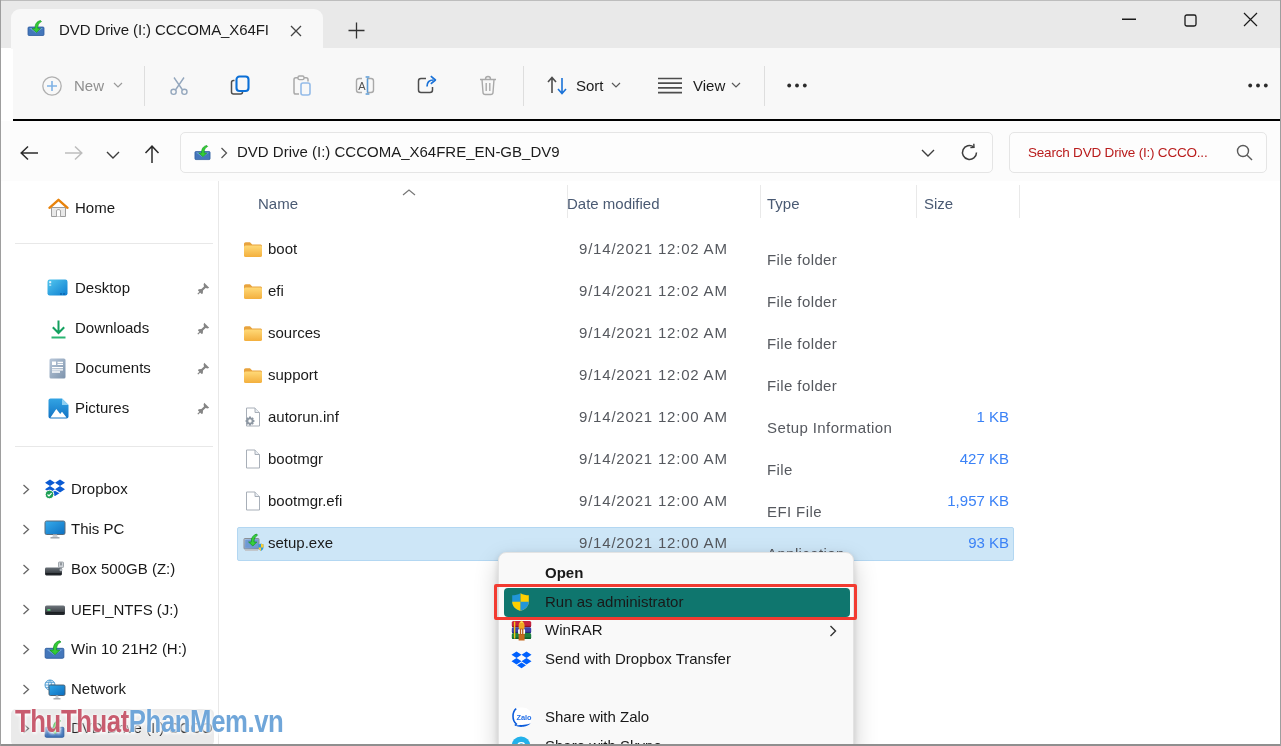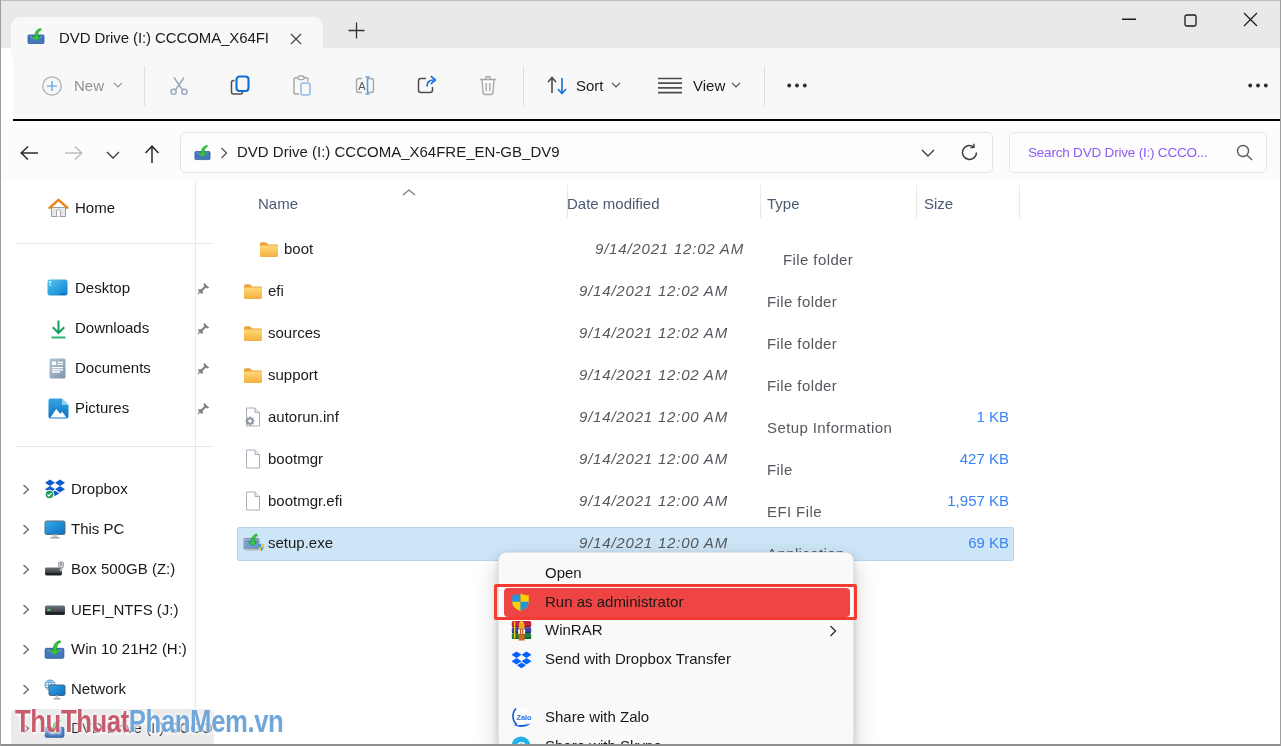--- a/index.html
+++ b/index.html
@@ -6,44 +6,44 @@
   html,body { width:1281px; height:746px; overflow:hidden; background:#fff;
     font-family:"Liberation Sans", sans-serif; }
   #win { position:relative; width:1281px; height:746px; overflow:hidden;
     border-left:1px solid #9e9e9e; border-right:1px solid #9e9e9e; }
   .abs { position:absolute; }
   svg { display:block; }
   
   #tabstrip { position:absolute; left:0; top:0; width:1281px; height:48px;
     background:#e9e9e9; border-top:1px solid #bdbdbd; }
   #tab { position:absolute; left:10px; top:8px; width:312px; height:40px;
-    background:#f8f8f8; border-radius:9px 9px 0 0;margin-top:8px; }
+    background:#f8f8f8; border-radius:9px 9px 0 0; }
   #tabtitle { position:absolute; left:48px; top:12px; font-size:15px; color:#1b1b1b;
     letter-spacing:-0.1px; white-space:nowrap; }
   
   #toolbar { position:absolute; left:12px; top:48px; width:1281px; height:73px;
     background:#f8f8f8; border-bottom:2px solid #000000; }
   .tsep { position:absolute; top:18px; width:1px; height:40px; background:#dedede; }
   .tbtxt { position:absolute; top:29px; font-size:15px; color:#1b1b1b; }
   
   #addr { position:absolute; left:0; top:121px; width:1281px; height:60px; background:#fcfcfc;text-align:right; }
   .box { position:absolute; top:11px; height:41px; background:#fdfdfd;
     border:1px solid #e5e5e5; border-radius:5px; }
   
   #content { position:absolute; left:0; top:181px; width:1281px; height:565px; background:#fff; }
-  #sidebar { position:absolute; left:1px; top:0; width:194px; height:565px;
+  #sidebar { position:absolute; left:1px; top:0; width:217px; height:565px;
     background:#fff; border-right:1px solid #e8e8e8; }
   .sidetxt { position:absolute; font-size:15px; color:#191919; white-space:nowrap; }
   .ssep { position:absolute; left:13px; width:198px; height:1px; background:#e8e8e8; }
   
   .hcell { position:absolute; top:14px; font-size:15px; color:#4a5a73; }
   .hsep { position:absolute; top:4px; width:1px; height:33px; background:#e9e9e9; }
   .frow { position:absolute; left:55px; width:778px; height:42px; }
   .fname { position:absolute; left:31px; top:11px; font-size:15px; color:#1b1b1b; }
-  .fdate { position:absolute; left:342px; top:11px; font-size:15px; color:#55585e; letter-spacing:0.8px;font-style:italic; }
+  .fdate { position:absolute; left:342px; top:11px; font-size:15px; color:#55585e; letter-spacing:0.8px; }
   .ftype { position:absolute; left:530px; top:11px; font-size:15px; color:#55585e; letter-spacing:0.4px;margin-top:11px; }
   .fsize { position:absolute; left:600px; width:172px; top:11px; font-size:15px;
     color:#3b82f6; text-align:right; }
   .ficon { position:absolute; left:6px; top:10px; }
   
   #menu { position:absolute; left:497px; top:552px; width:356px; height:200px;
     background:#f9f9f9; border-radius:8px; border:1px solid #e3e3e3;
     box-shadow:0 10px 24px rgba(0,0,0,0.20), 0 2px 6px rgba(0,0,0,0.12); }
   .mitem { position:absolute; left:5px; width:346px; height:29px; border-radius:4px; }
   .mtxt { position:absolute; left:41px; top:5px; font-size:15px; color:#191919; white-space:nowrap; }
@@ -195,21 +195,21 @@
       <svg class="abs" style="left:740px;top:16px" width="14" height="8" viewBox="0 0 14 8" fill="none" stroke="#3d3d3d" stroke-width="1.4">
           <path d="M1,1 L7,7 L13,1"></path>
         </svg>
       <svg class="abs" style="left:779px;top:10px" width="19" height="19" viewBox="0 0 19 19" fill="none" stroke="#3d3d3d" stroke-width="1.5">
         <path d="M16.5,9.5 A7,7 0 1 1 13.6,3.8"></path>
         <path d="M13.8,0.8 L14,4.4 L10.4,4.6" stroke-width="1.4"></path>
       </svg>
     </div>
 
     <div class="box" style="left:1008px;width:258px">
-      <span class="abs" style="left:18px;top:12px;font-size:13.5px;letter-spacing:-0.2px;color:#8b5cf6;white-space:nowrap">Search DVD Drive (I:) CCCO...</span>
+      <span class="abs" style="left:18px;top:12px;font-size:13.5px;letter-spacing:-0.2px;color:#b91c1c;white-space:nowrap">Search DVD Drive (I:) CCCO...</span>
       <svg class="abs" style="left:226px;top:11px" width="17" height="17" viewBox="0 0 17 17" fill="none" stroke="#5a5a5a" stroke-width="1.4">
         <circle cx="7" cy="7" r="5.5"></circle>
           <path d="M11.2,11.2 L16,16"></path>
       </svg>
     </div>
   </div>
 
   <div id="content">
     <div id="sidebar">
 
@@ -407,21 +407,21 @@
       <span class="hcell" style="left:566px">Date modified</span>
       <span class="hcell" style="left:766px">Type</span>
       <span class="hcell" style="left:923px">Size</span>
       <div class="hsep" style="left:566px"></div>
       <div class="hsep" style="left:759px"></div>
       <div class="hsep" style="left:915px"></div>
       <div class="hsep" style="left:1018px"></div>
 
       <div class="abs" style="left:236px;top:346px;width:777px;height:34px;background:#cde6f7;border:1px solid #b3d7f2;border-radius:2px"></div>
 
-      <div class="frow" style="left:252px;top:48px">
+      <div class="frow" style="left:236px;top:48px">
         <svg class="ficon" style="top:12px" width="20" height="17" viewBox="0 0 20 17">
             <path d="M1,3 C1,2 1.7,1.2 2.7,1.2 L7,1.2 L9.2,3.4 L17.3,3.4 C18.3,3.4 19,4.1 19,5.1 L19,6.5 L1,6.5 Z" fill="#e8a33d"></path>
             <rect x="1" y="4.6" width="18" height="11.4" rx="1.6" fill="url(#gfold)"></rect>
           </svg>
         <span class="fname">boot</span>
           <span class="fdate">9/14/2021 12:02 AM</span>
           <span class="ftype">File folder</span>
       </div>
       <div class="frow" style="left:236px;top:90px">
         <svg class="ficon" style="top:12px" width="20" height="17" viewBox="0 0 20 17">
@@ -495,30 +495,30 @@
           <rect x="1" y="5.5" width="15" height="10.5" rx="0.8" fill="url(#gmon)" stroke="#8a8f96" stroke-width="1"></rect>
           <rect x="2.2" y="6.7" width="12.6" height="8" fill="#6f9ad4"></rect>
           <path d="M2,16.5 L15,16.5 L15,18 L2,18 Z" fill="#c3c7cc"></path>
           <path d="M13.5,1 C9.8,2.2 8.2,4.8 8.2,9 L5.6,9 L9.8,13 L13.8,9 L11,9 C11,6 11.8,3.8 14.5,2.2 Z" fill="#37d13a" stroke="#0f8f1f" stroke-width="0.7"></path>
           <path d="M15.5,11.2 C16.8,11.2 17.5,10.8 18,10.4 C18.5,10.8 19.2,11.2 20.5,11.2 L20.5,14.4 C20.5,16.6 18,17.8 18,17.8 C18,17.8 15.5,16.6 15.5,14.4 Z" fill="#2f9ade"></path>
           <path d="M18,10.4 C18.5,10.8 19.2,11.2 20.5,11.2 L20.5,14.4 L18,14.4 Z M15.5,14.4 L18,14.4 L18,17.8 C18,17.8 15.5,16.6 15.5,14.4 Z" fill="#ffcd2e"></path>
         </svg>
         <span class="fname">setup.exe</span>
           <span class="fdate">9/14/2021 12:00 AM</span>
           <span class="ftype">Application</span>
-          <span class="fsize">69 KB</span>
+          <span class="fsize">93 KB</span>
       </div>
     </div>
   </div>
 
   <div id="menu">
     <div class="mitem" style="top:6px">
-        <span class="mtxt" style="font-weight:normal">Open</span>
-      </div>
-    <div class="mitem" style="top:35px;background:#ef4444">
+        <span class="mtxt" style="font-weight:bold">Open</span>
+      </div>
+    <div class="mitem" style="top:35px;background:#0f766e">
       <svg class="micon" width="19" height="20" viewBox="0 0 19 20">
         <path d="M9.5,1.2 C6.8,2.6 4,3.2 1.2,3.2 L1.2,9.5 C1.2,14 4.5,17.6 9.5,19 L9.5,1.2 Z" fill="#2196d8"></path>
         <path d="M9.5,1.2 C12.2,2.6 15,3.2 17.8,3.2 L17.8,9.5 C17.8,14 14.5,17.6 9.5,19 L9.5,1.2 Z" fill="#fdd000"></path>
         <path d="M1.2,9.8 L9.5,9.8 L9.5,19 C4.5,17.6 1.2,14 1.2,9.8 Z" fill="#fdd000"></path>
         <path d="M17.8,9.8 L9.5,9.8 L9.5,19 C14.5,17.6 17.8,14 17.8,9.8 Z" fill="#2196d8"></path>
       </svg>
       <span class="mtxt">Run as administrator</span>
     </div>
     <div class="mitem" style="top:92px">
       <svg class="micon" style="top:6px" width="21" height="18" viewBox="0 0 21 18" fill="#0061fe">

